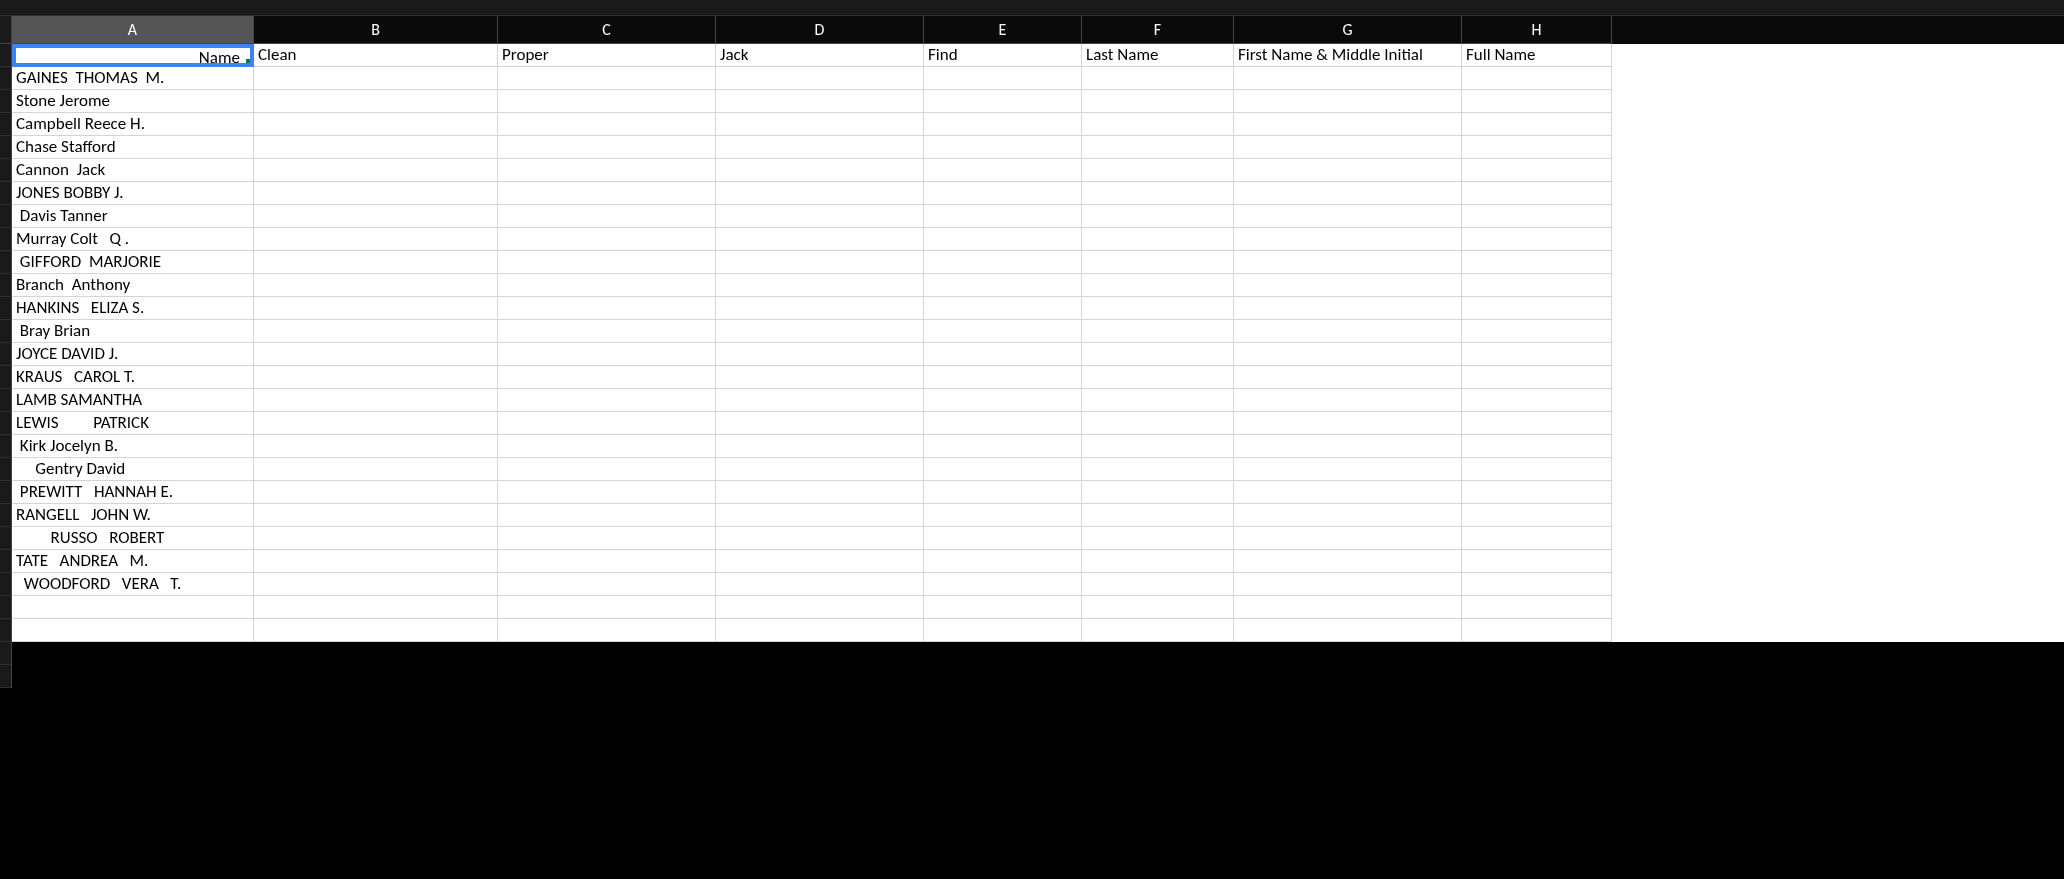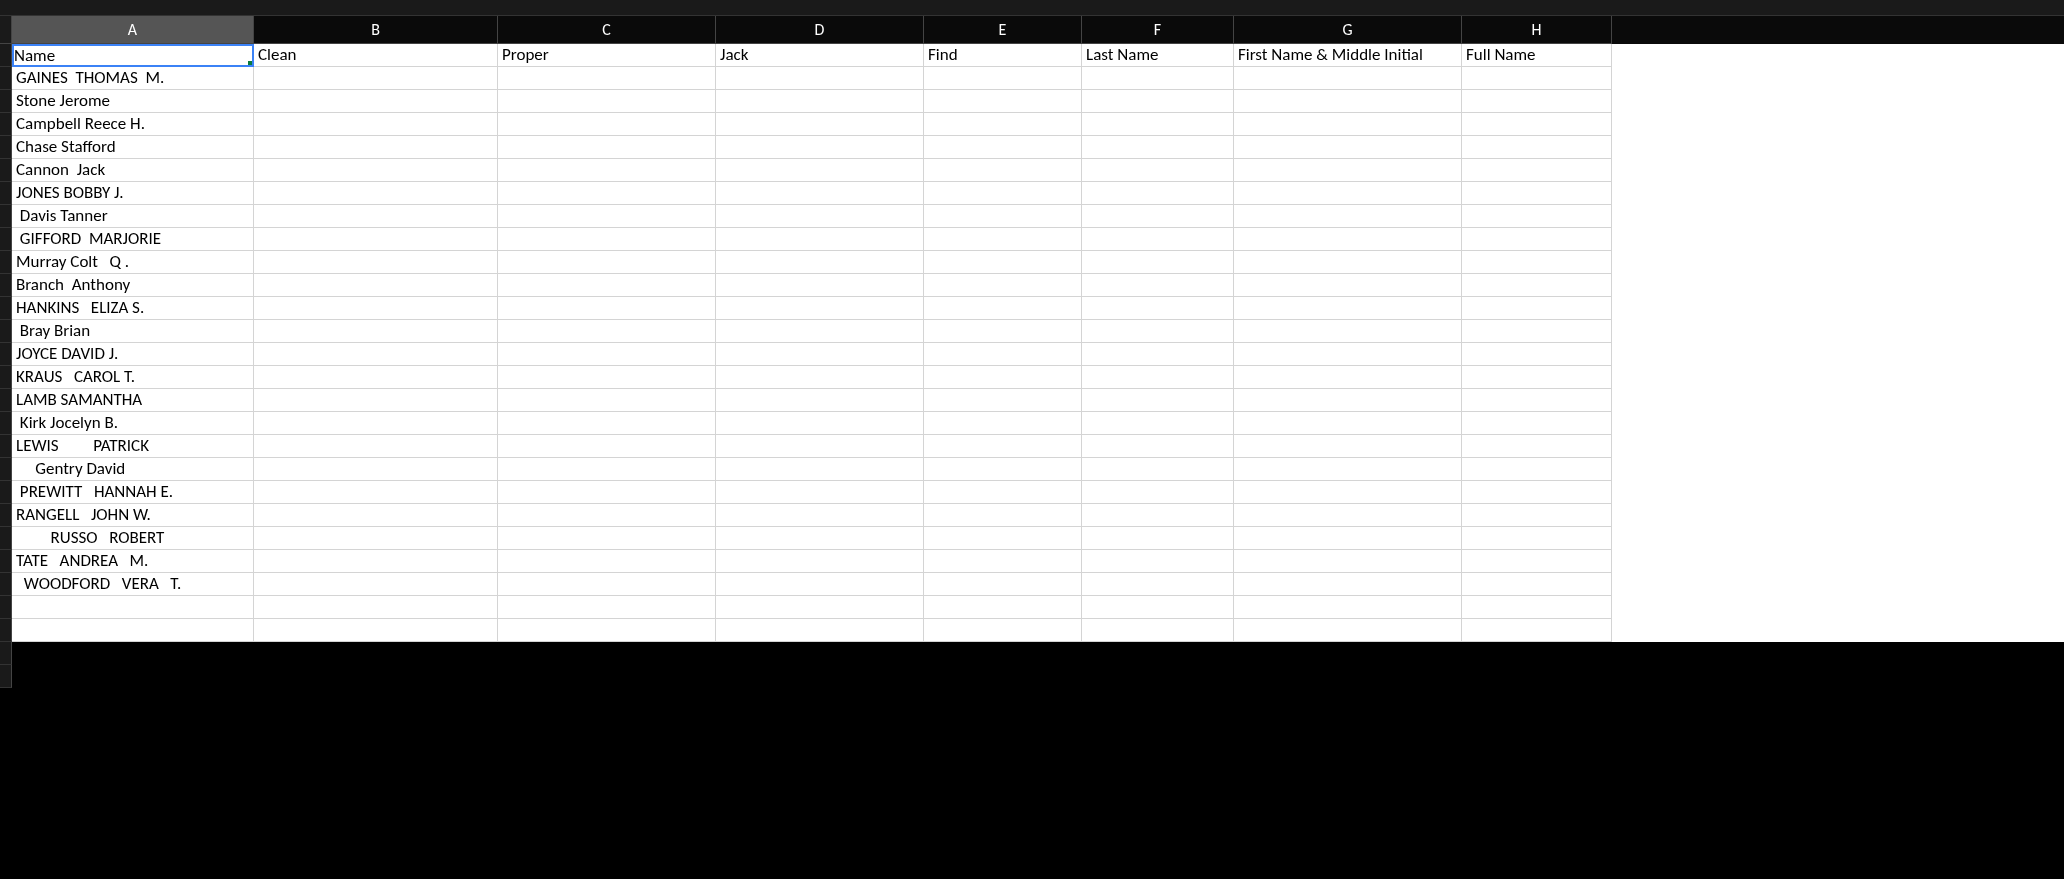--- a/index.html
+++ b/index.html
@@ -87,24 +87,25 @@
       border-bottom: 1px solid #d4d4d4;
       font-size: 17px;
       color: #000;
       padding: 0 4px;
       line-height: 22px;
       white-space: pre;
       overflow: hidden;
       flex-shrink: 0;
     }
     .cell.active {
-      border: 2px solid #3b82f6;
-      padding: 0 0;
+      border: 4px solid #3b82f6;
+      padding: 0 10px;
       line-height: 20px;
       position: relative;
+      text-align: right;
     }
     .cell.active::after {
       content: '';
       position: absolute;
       right: -3px;
       bottom: -3px;
       width: 6px;
       height: 6px;
       background: #0a7b3e;
       border: 1px solid #fff;
@@ -235,40 +236,40 @@
           <div class="cell col-A"> Davis Tanner</div>
           <div class="cell col-B"></div>
           <div class="cell col-C"></div>
           <div class="cell col-D"></div>
           <div class="cell col-E"></div>
           <div class="cell col-F"></div>
           <div class="cell col-G"></div>
           <div class="cell col-H"></div>
         </div>
         <div class="data-row">
+          <div class="cell col-A">Murray Colt   Q .</div>
+          <div class="cell col-B"></div>
+          <div class="cell col-C"></div>
+          <div class="cell col-D"></div>
+          <div class="cell col-E"></div>
+          <div class="cell col-F"></div>
+          <div class="cell col-G"></div>
+          <div class="cell col-H"></div>
+        </div>
+        <div class="data-row">
           <div class="cell col-A"> GIFFORD  MARJORIE</div>
           <div class="cell col-B"></div>
           <div class="cell col-C"></div>
           <div class="cell col-D"></div>
           <div class="cell col-E"></div>
           <div class="cell col-F"></div>
           <div class="cell col-G"></div>
           <div class="cell col-H"></div>
         </div>
         <div class="data-row">
-          <div class="cell col-A">Murray Colt   Q .</div>
-          <div class="cell col-B"></div>
-          <div class="cell col-C"></div>
-          <div class="cell col-D"></div>
-          <div class="cell col-E"></div>
-          <div class="cell col-F"></div>
-          <div class="cell col-G"></div>
-          <div class="cell col-H"></div>
-        </div>
-        <div class="data-row">
           <div class="cell col-A">Branch  Anthony</div>
           <div class="cell col-B"></div>
           <div class="cell col-C"></div>
           <div class="cell col-D"></div>
           <div class="cell col-E"></div>
           <div class="cell col-F"></div>
           <div class="cell col-G"></div>
           <div class="cell col-H"></div>
         </div>
         <div class="data-row">
@@ -315,31 +316,31 @@
           <div class="cell col-A">LAMB SAMANTHA</div>
           <div class="cell col-B"></div>
           <div class="cell col-C"></div>
           <div class="cell col-D"></div>
           <div class="cell col-E"></div>
           <div class="cell col-F"></div>
           <div class="cell col-G"></div>
           <div class="cell col-H"></div>
         </div>
         <div class="data-row">
+          <div class="cell col-A">LEWIS         PATRICK</div>
+          <div class="cell col-B"></div>
+          <div class="cell col-C"></div>
+          <div class="cell col-D"></div>
+          <div class="cell col-E"></div>
+          <div class="cell col-F"></div>
+          <div class="cell col-G"></div>
+          <div class="cell col-H"></div>
+        </div>
+        <div class="data-row">
           <div class="cell col-A"> Kirk Jocelyn B.</div>
-          <div class="cell col-B"></div>
-          <div class="cell col-C"></div>
-          <div class="cell col-D"></div>
-          <div class="cell col-E"></div>
-          <div class="cell col-F"></div>
-          <div class="cell col-G"></div>
-          <div class="cell col-H"></div>
-        </div>
-        <div class="data-row">
-          <div class="cell col-A">LEWIS         PATRICK</div>
           <div class="cell col-B"></div>
           <div class="cell col-C"></div>
           <div class="cell col-D"></div>
           <div class="cell col-E"></div>
           <div class="cell col-F"></div>
           <div class="cell col-G"></div>
           <div class="cell col-H"></div>
         </div>
         <div class="data-row">
           <div class="cell col-A">     Gentry David</div>

